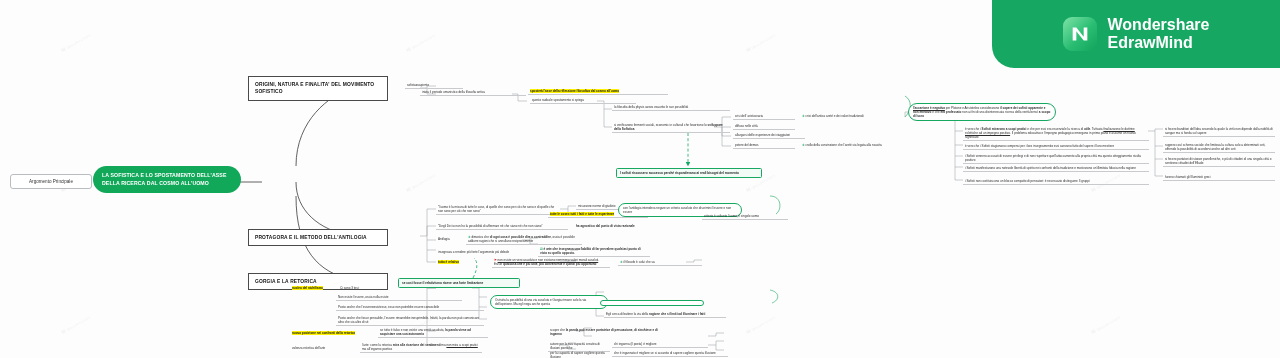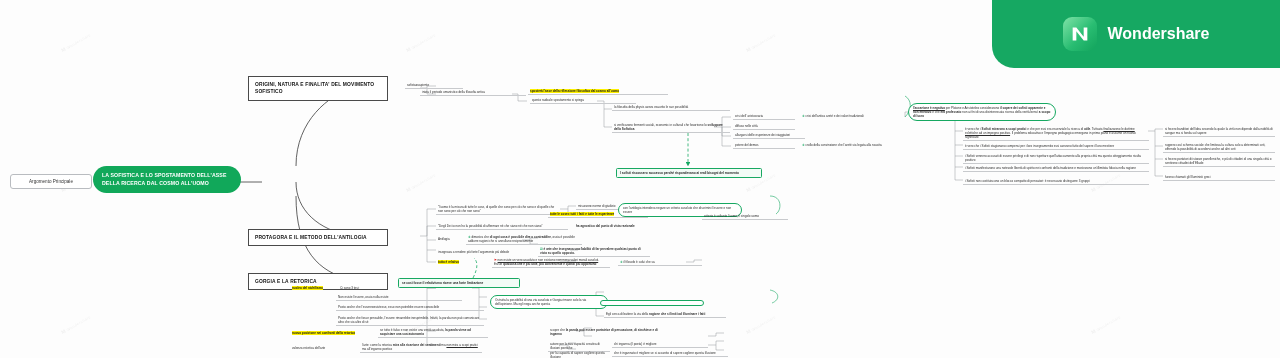--- a/index.html
+++ b/index.html
@@ -251,16 +251,17 @@
   <div class="node leaf" style="left:548px;top:350px;width:62px;">per la capacità di sapere cogliere questa illusione</div>
 
   <div id="brand">
     <div class="logo">
       <svg width="22" height="22" viewBox="0 0 24 24" aria-hidden="true">
         <path d="M4 19 L4 5 L8 5 L16 15 L16 5 L20 5 L20 19 L16 19 L8 9 L8 19 Z" fill="#ffffff"></path>
       </svg>
     </div>
     <div class="btxt">
       <div>Wondershare</div>
+      <div>EdrawMind</div>
     </div>
   </div>
 
 </div>
 
 </body></html>

